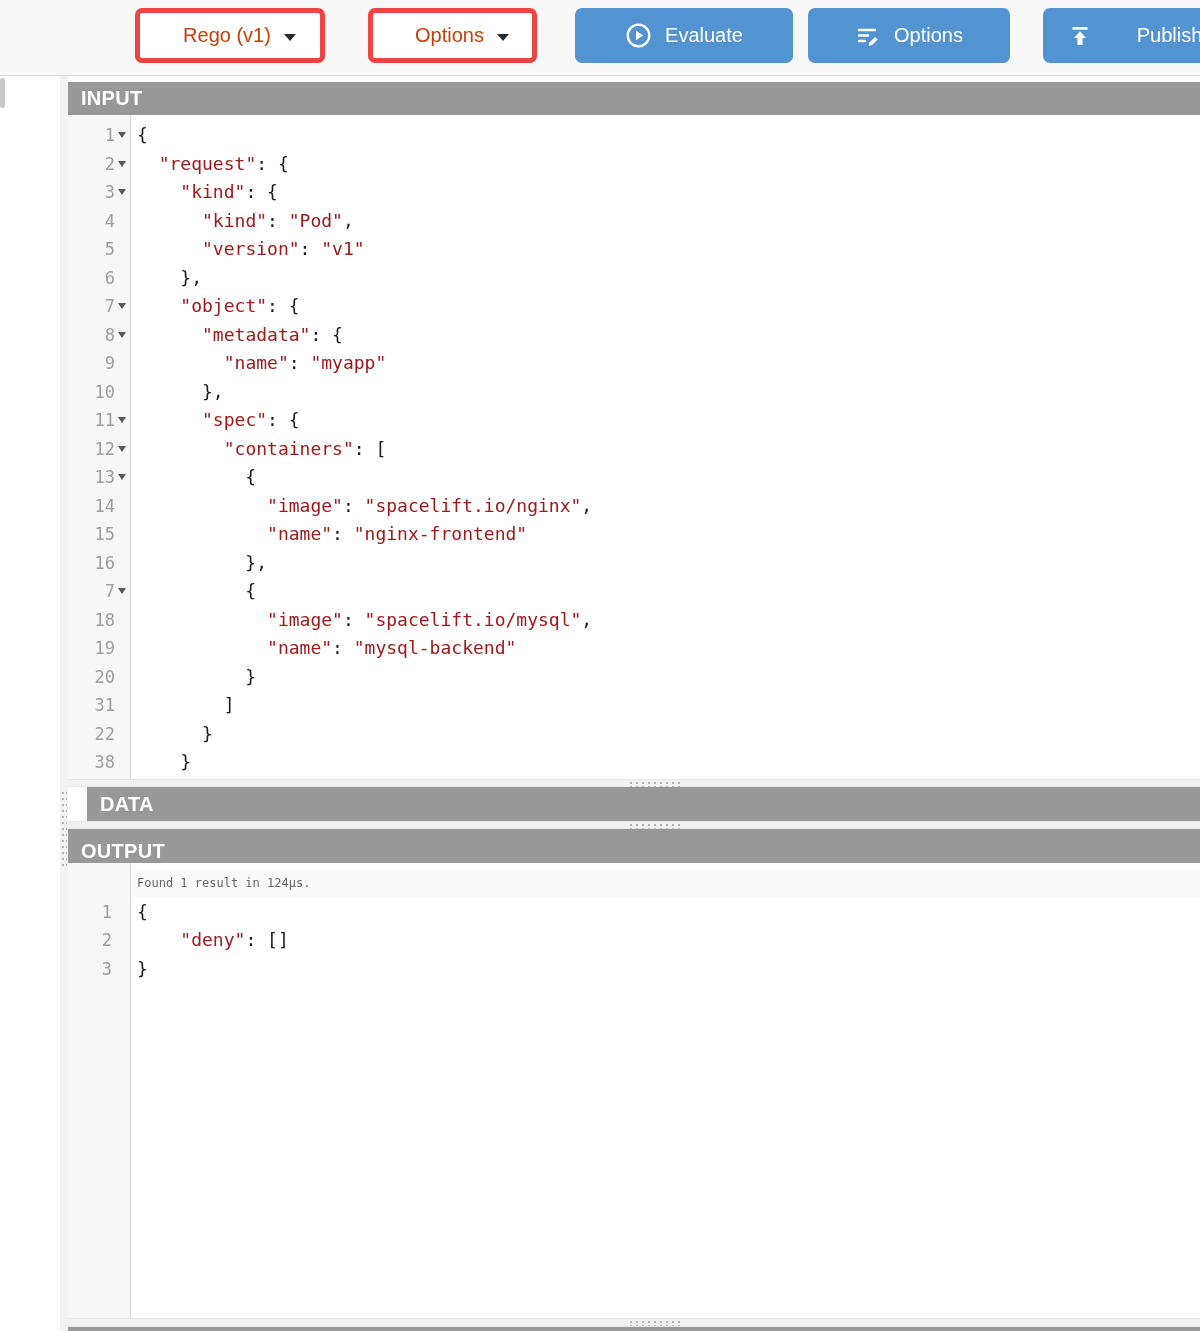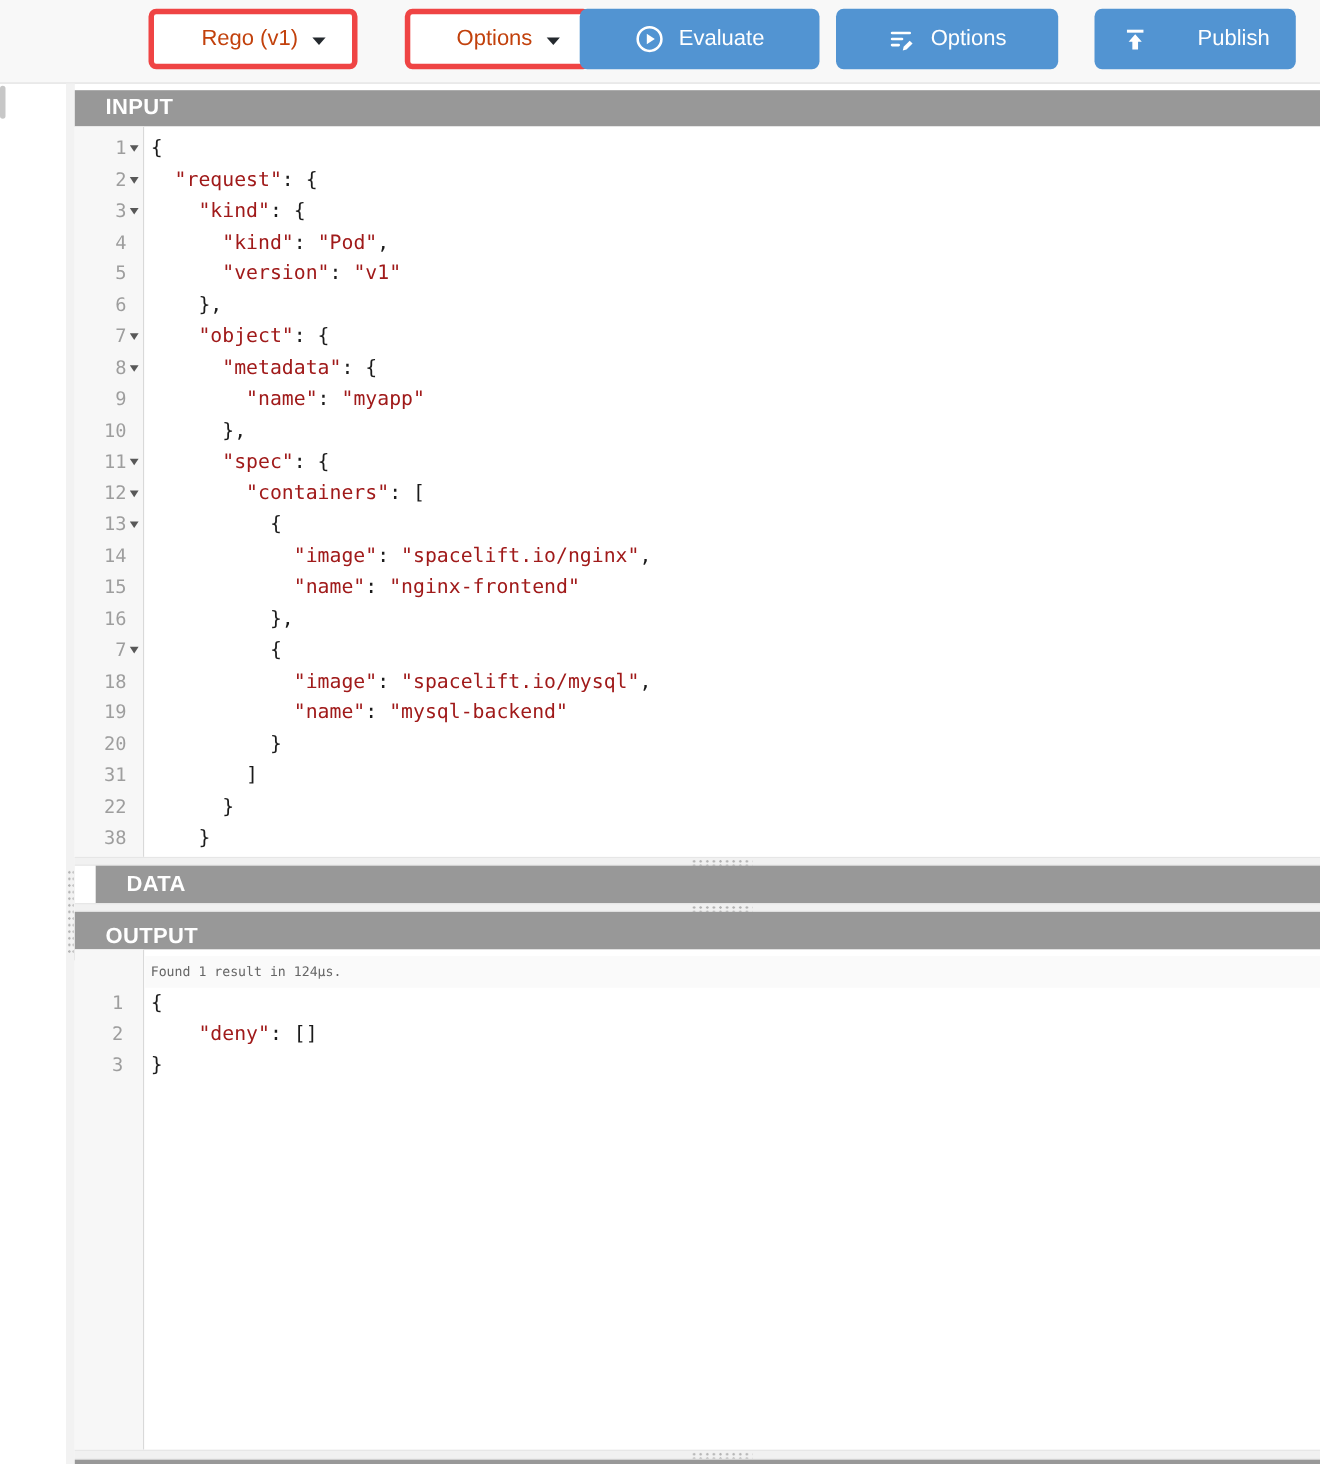--- a/index.html
+++ b/index.html
@@ -14,41 +14,41 @@
        font-family:"Liberation Sans",sans-serif;}
   .page{position:absolute;inset:0;}
 
   
   .toolbar{position:absolute;left:0;top:0;width:1200px;height:76px;
            background:var(--toolbar_bg);border-bottom:1px solid #ddd;}
   .btn{position:absolute;top:8px;height:55px;border-radius:7px;font-size:20px;
        display:flex;align-items:center;justify-content:center;gap:13px;cursor:pointer;
        font-family:"Liberation Sans",sans-serif;}
   .btn.white{background:#fff;border:5px solid #ef4444;color:#c2410c;padding-left:19px;}
-  .btn.blue{background:var(--accent);border:none;color:#fff;}
+  .btn.blue{background:var(--accent);border:none;color:#fff;margin-left:48px;}
   .caret{display:inline-block;width:0;height:0;border-left:6px solid transparent;
          border-right:6px solid transparent;border-top:7px solid #24292e;margin-top:3px;}
   .btn .icon{display:flex;align-items:center;}
 
   
   .scroll-notch{position:absolute;left:0;top:78px;width:5px;height:30px;background:#c7c7c7;border-radius:3px;}
   .v-gutter{position:absolute;left:60px;top:76px;width:8px;height:1255px;background:#f2f2f2;}
   .v-grip{position:absolute;left:1px;top:714px;width:6px;height:78px;
           background-image:radial-gradient(circle,#b3b3b3 1.1px,transparent 1.2px);
           background-size:4px 6px;}
   .h-gutter{position:absolute;left:68px;width:1132px;background:#f1f1f1;
             border-top:1px solid #e6e6e6;border-bottom:1px solid #e6e6e6;}
   .h-grip{position:absolute;left:560px;top:1px;width:56px;height:6px;
           background-image:radial-gradient(circle,#b3b3b3 1.1px,transparent 1.2px);
           background-size:6px 4px;}
 
   
   .sec-header{position:absolute;left:68px;width:1132px;background:var(--header_gray);
               color:#fff;font-size:20px;font-weight:600;letter-spacing:.3px;
-              display:flex;align-items:center;padding-left:28px;}
+              display:flex;align-items:center;padding-left:13px;}
 
   
   .editor{position:absolute;left:68px;width:1132px;background:#fff;overflow:hidden;
           font-family:"DejaVu Sans Mono","Liberation Mono",monospace;}
   .editor .gutter-col{position:absolute;left:0;top:0;bottom:0;width:63px;
           background:var(--gutter_bg);border-right:1px solid #d9d9d9;}
   .editor .lines-wrap{position:absolute;left:0;top:6px;right:0;}
   .gutter-lines{position:absolute;left:0;top:0;width:63px;}
   .code-lines{position:absolute;left:64px;top:0;right:0;}
   .gutter-row{height:28.5px;line-height:28.5px;display:flex;align-items:center;

